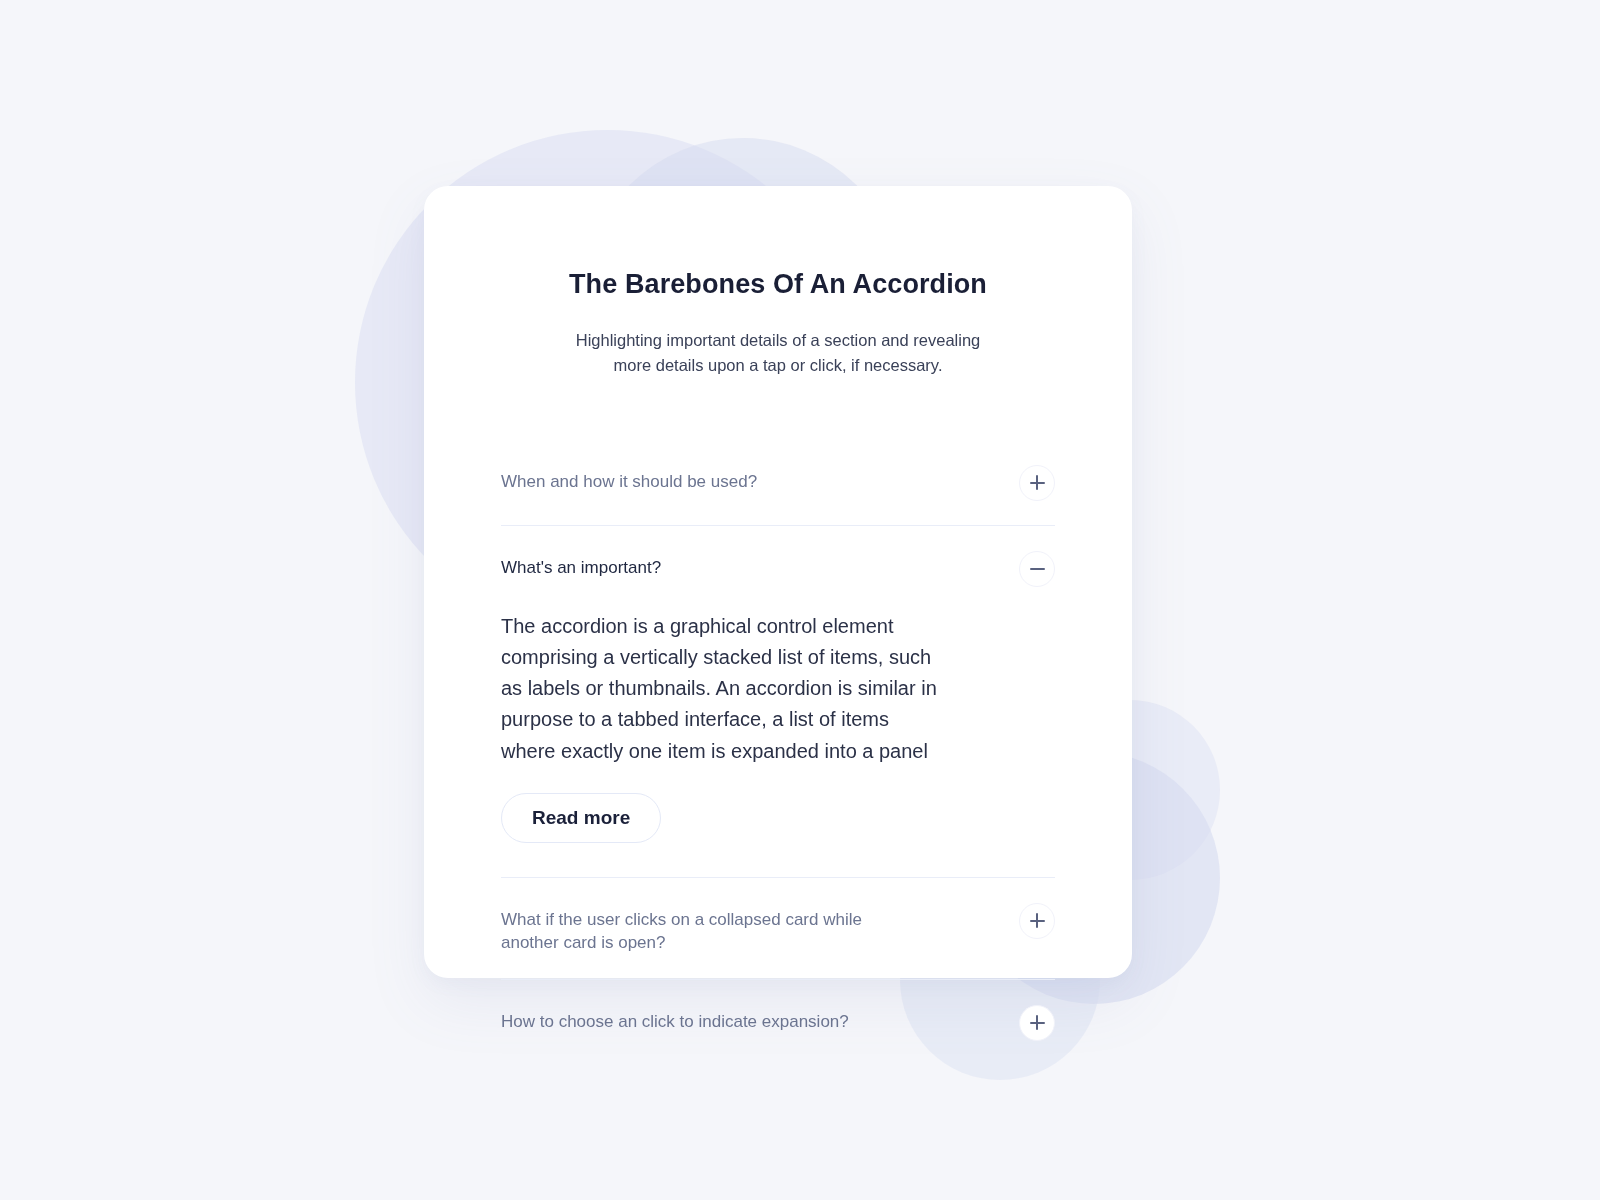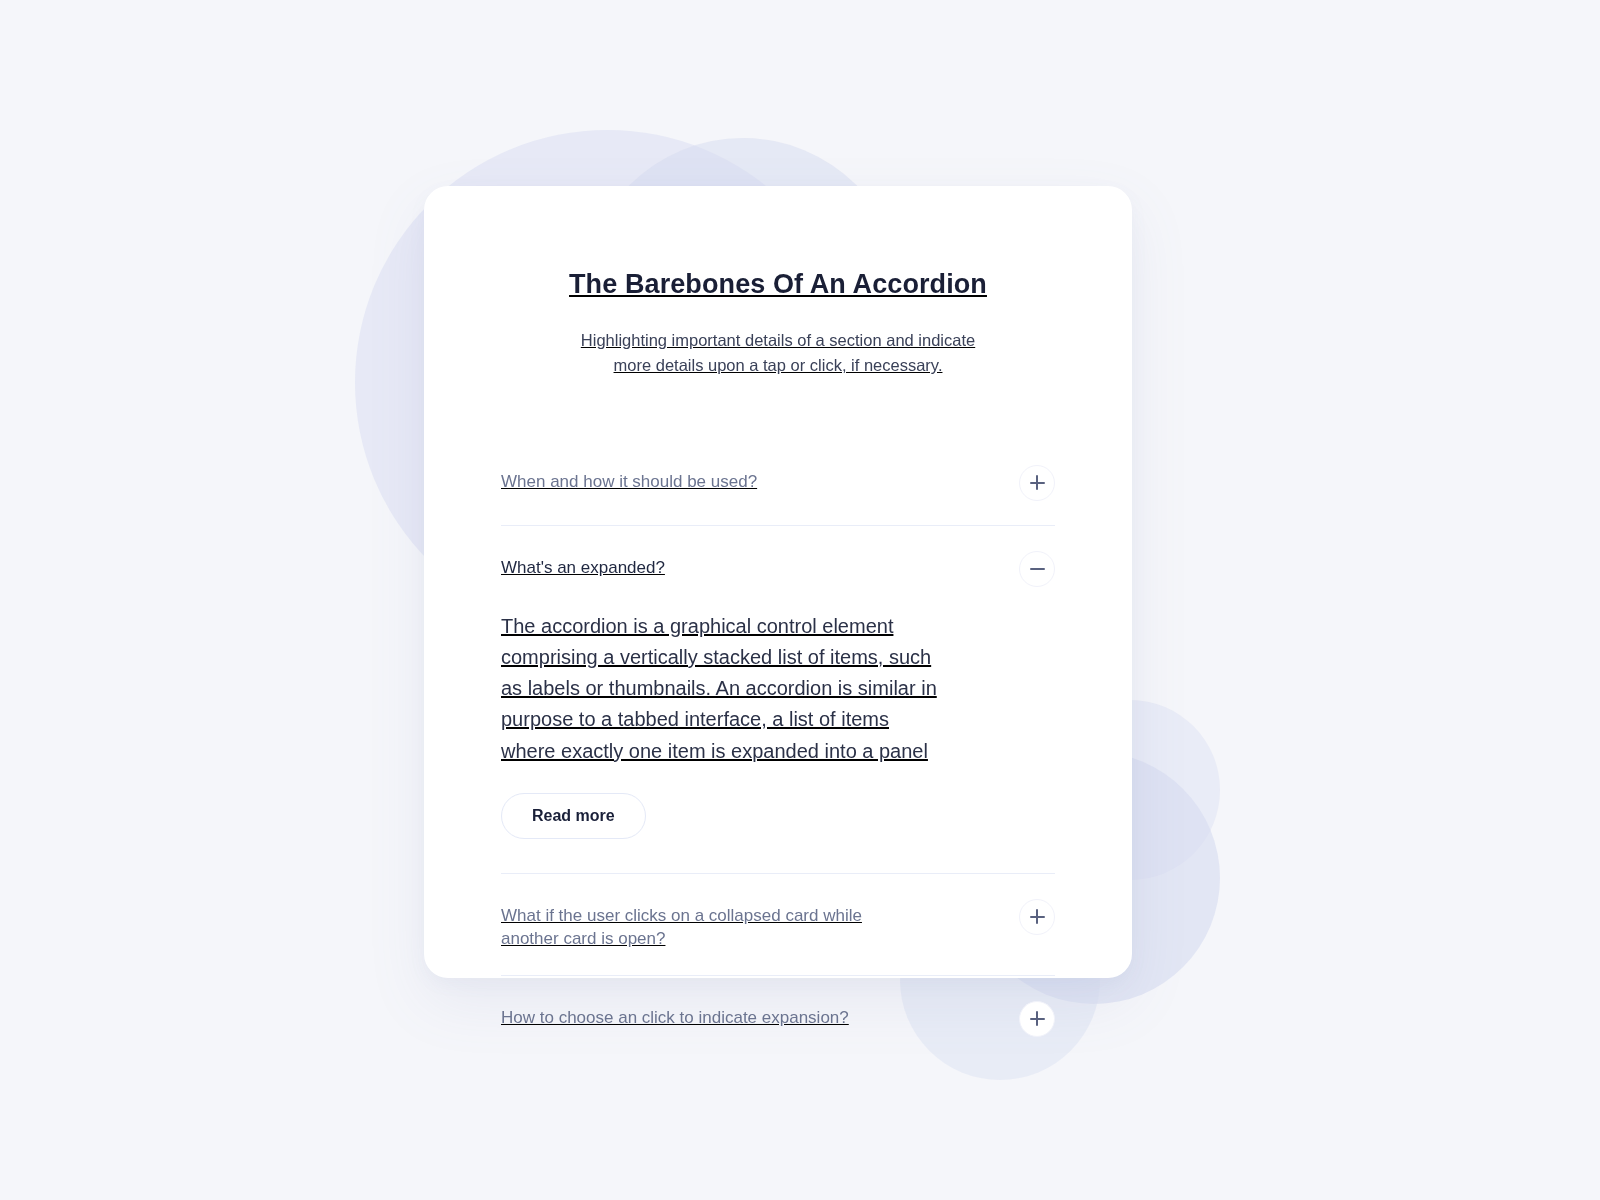--- a/index.html
+++ b/index.html
@@ -68,21 +68,20 @@
     position: absolute;
     left: 424px;
     top: 186px;
     width: 708px;
     height: 792px;
     background: #ffffff;
     border-radius: 24px;
     box-shadow: 0 24px 60px rgba(120, 130, 175, 0.10),
                 0 6px 18px rgba(120, 130, 175, 0.05);
     padding: 0 77px;
-    text-decoration: underline;
   }
 
   .card-header {
     padding-top: 82px;
     text-align: center;
   }
 
   .page-title {
     font-size: 27px;
     font-weight: 700;
@@ -185,61 +184,61 @@
   }
 
   .read-more {
     display: inline-block;
     margin-top: 26px;
     padding: 13px 30px;
     border-radius: 999px;
     border: 1px solid #e4e9f7;
     background: #ffffff;
     color: #1a2039;
-    font-size: 16px;
+    font-size: 19px;
     font-weight: 700;
     font-family: "Liberation Sans", sans-serif;
     cursor: pointer;
   }
 </style>
 </head>
 <body>
 
 <div class="bg-layer">
   <div class="blob blob-tl"></div>
   <div class="blob blob-tr"></div>
   <div class="blob blob-br-small"></div>
   <div class="blob blob-br-big"></div>
   <div class="blob blob-br-low"></div>
 </div>
 
 <div class="card">
 
   <div class="card-header">
     <h1 class="page-title">The Barebones Of An Accordion</h1>
-    <p class="page-subtitle">Highlighting important details of a section and indicate more details upon a tap or click, if necessary.</p>
+    <p class="page-subtitle">Highlighting important details of a section and revealing more details upon a tap or click, if necessary.</p>
   </div>
 
   <div class="accordion">
 
     <div class="acc-item">
       <div class="acc-header">
         <span class="acc-title">When and how it should be used?</span>
         <span class="acc-toggle">
           <span class="glyph">
             <span class="bar h"></span>
             <span class="bar v"></span>
           </span>
         </span>
       </div>
     </div>
 
     <div class="acc-item is-open">
       <div class="acc-header">
-        <span class="acc-title">What's an expanded?</span>
+        <span class="acc-title">What's an important?</span>
         <span class="acc-toggle">
           <span class="glyph">
             <span class="bar h"></span>
           </span>
         </span>
       </div>
       <div class="acc-body">
         <p class="acc-paragraph">The accordion is a graphical control element comprising a vertically stacked list of items, such as labels or thumbnails. An accordion is similar in purpose to a tabbed interface, a list of items where exactly one item is expanded into a panel</p>
         <button class="read-more">Read more</button>
       </div>

